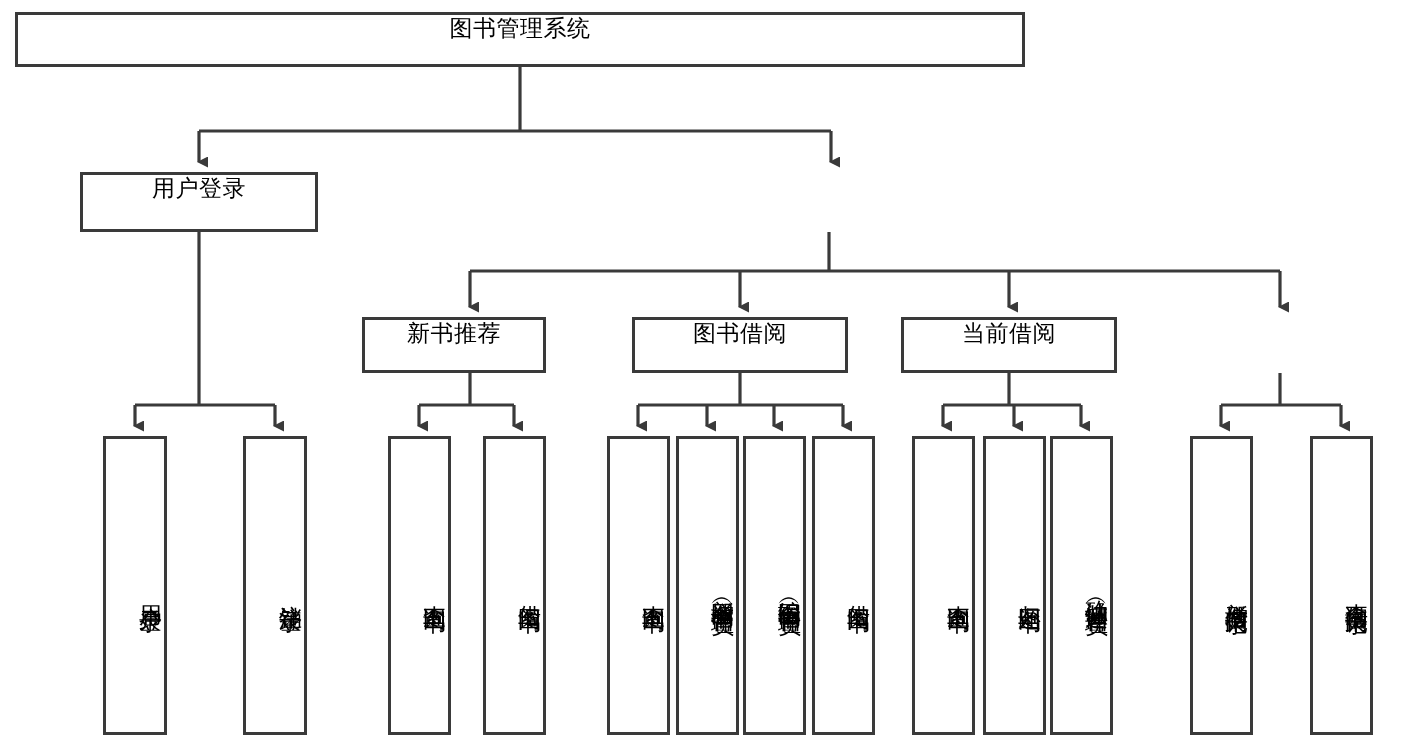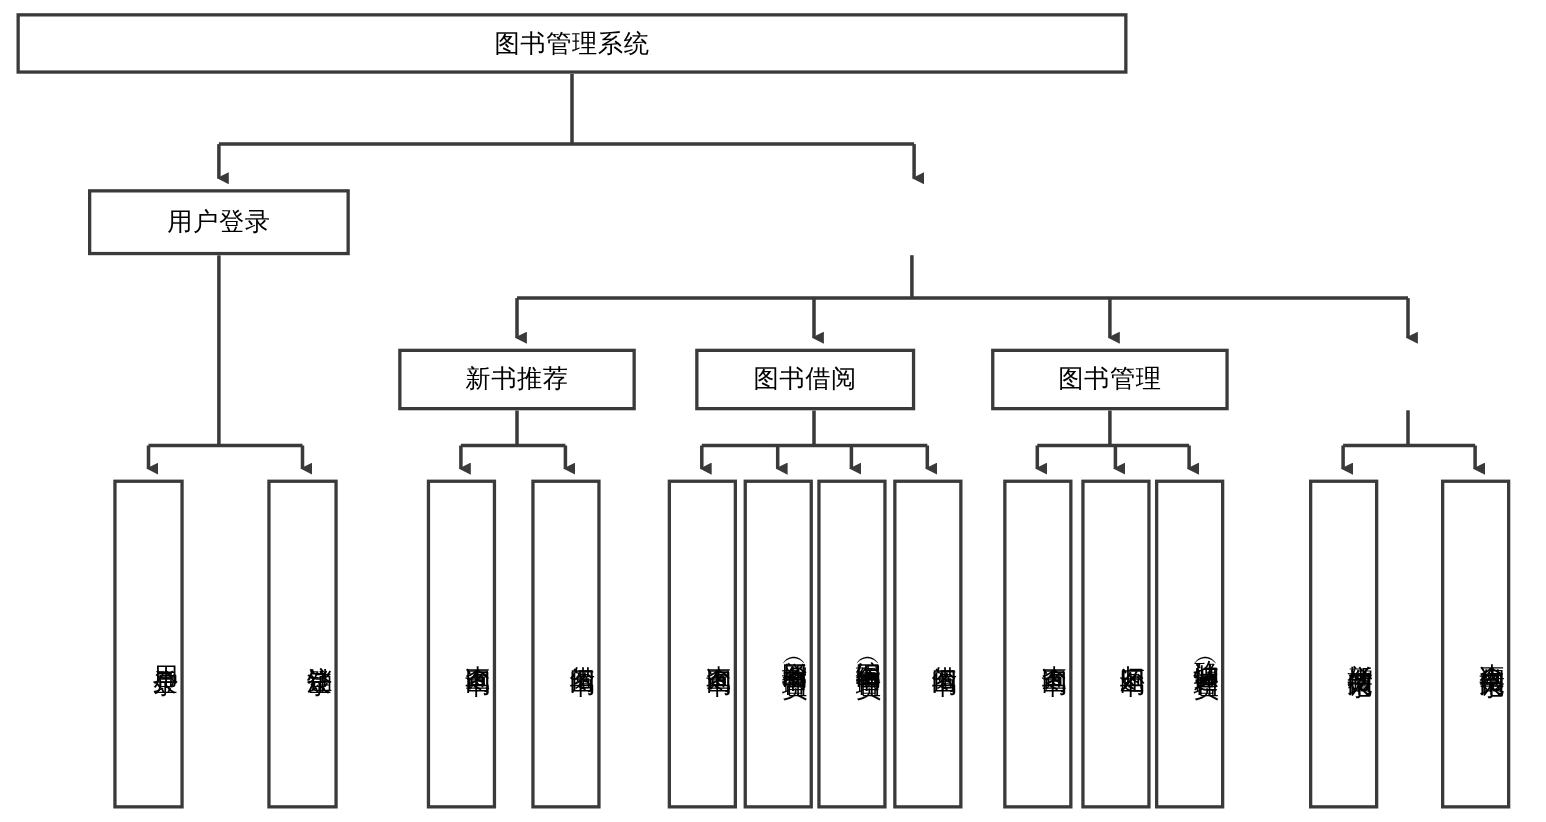--- a/index.html
+++ b/index.html
@@ -24,21 +24,20 @@
     width: 1405px;
     height: 747px;
     pointer-events: none;
   }
   .node {
     position: absolute;
     box-sizing: border-box;
     background: #ffffff;
     border: 3px solid #3a3a3a;
     display: flex;
-    align-items: center;
     justify-content: center;
     color: #000000;
     line-height: 1.18;
   }
   .node.horizontal {
     font-size: 23px;
     letter-spacing: 0.5px;
   }
   .node.vertical {
     writing-mode: vertical-rl;
@@ -133,28 +132,28 @@
   </div>
 
 
   <div class="node vertical" id="node-leaf-user-login" style="left: 103px; top: 436px; width: 64px; height: 299px;">
     <span class="label">用户登录</span>
   </div>
   <div class="node vertical" id="node-leaf-user-logout" style="left: 243px; top: 436px; width: 64px; height: 299px;">
     <span class="label">注销登录</span>
   </div>
 
-  <div class="node horizontal" id="node-new-book-recommend" style="left: 362px; top: 317px; width: 216px; height: 56px;">
+  <div class="node horizontal" id="node-new-book-recommend" style="left: 362px; top: 317px; width: 184px; height: 56px;">
     <span class="label">新书推荐</span>
   </div>
-  <div class="node horizontal" id="node-book-borrow" style="left: 632px; top: 317px; width: 200px; height: 56px;">
+  <div class="node horizontal" id="node-book-borrow" style="left: 632px; top: 317px; width: 216px; height: 56px;">
     <span class="label">图书借阅</span>
   </div>
   <div class="node horizontal" id="node-current-borrow" style="left: 901px; top: 317px; width: 216px; height: 56px;">
-    <span class="label">图书管理</span>
+    <span class="label">当前借阅</span>
   </div>
 
   <div class="node vertical" id="node-leaf-query-book-1" style="left: 388px; top: 436px; width: 63px; height: 299px;">
     <span class="label">查询图书</span>
   </div>
   <div class="node vertical" id="node-leaf-borrow-book-1" style="left: 483px; top: 436px; width: 63px; height: 299px;">
     <span class="label">借阅图书</span>
   </div>
 
   <div class="node vertical" id="node-leaf-query-book-2" style="left: 607px; top: 436px; width: 63px; height: 299px;">

